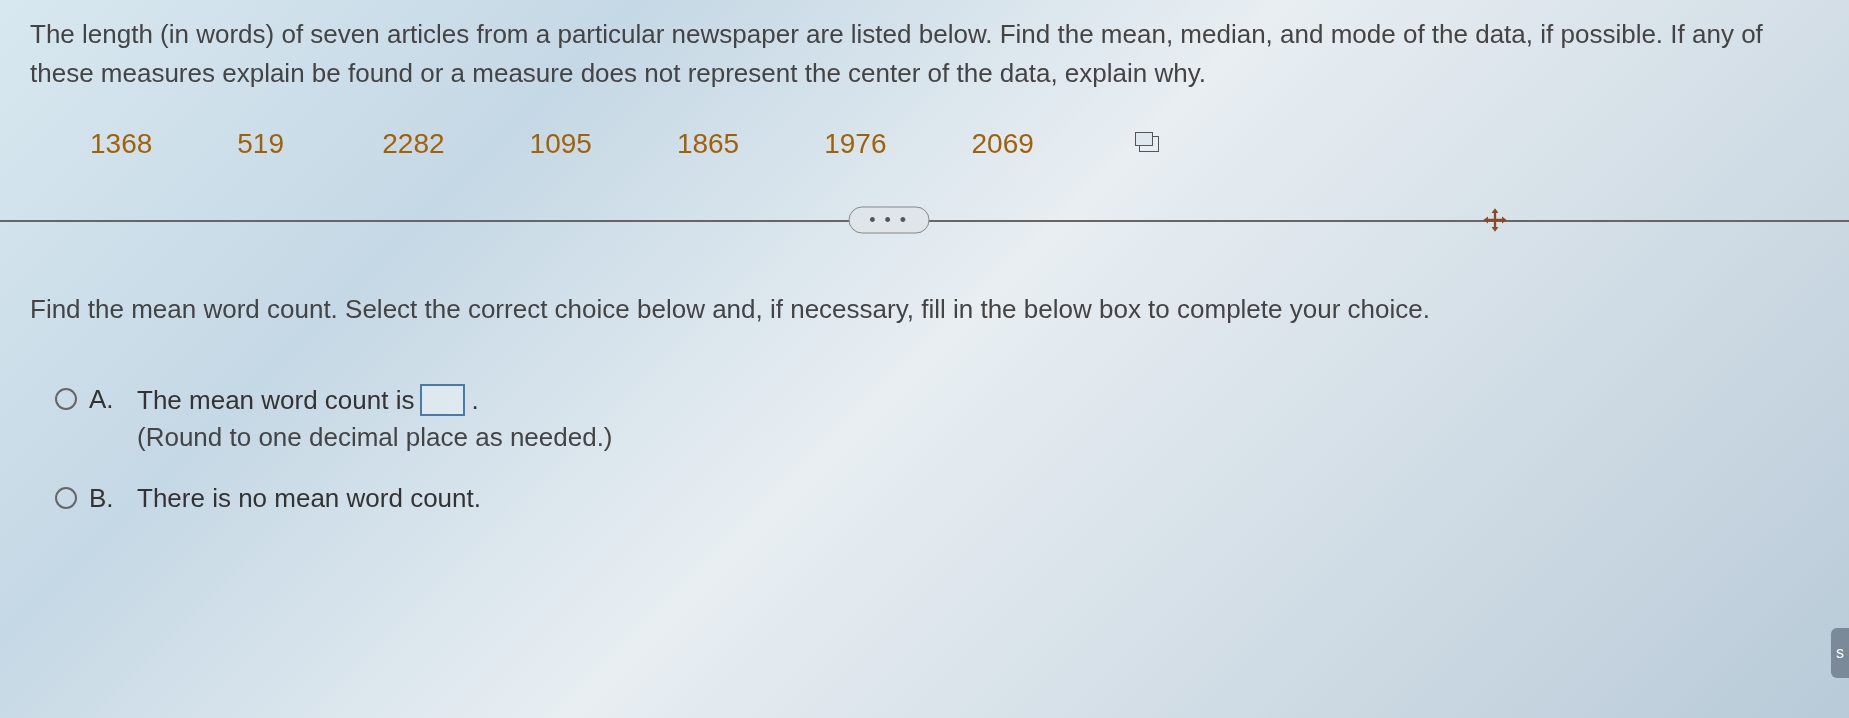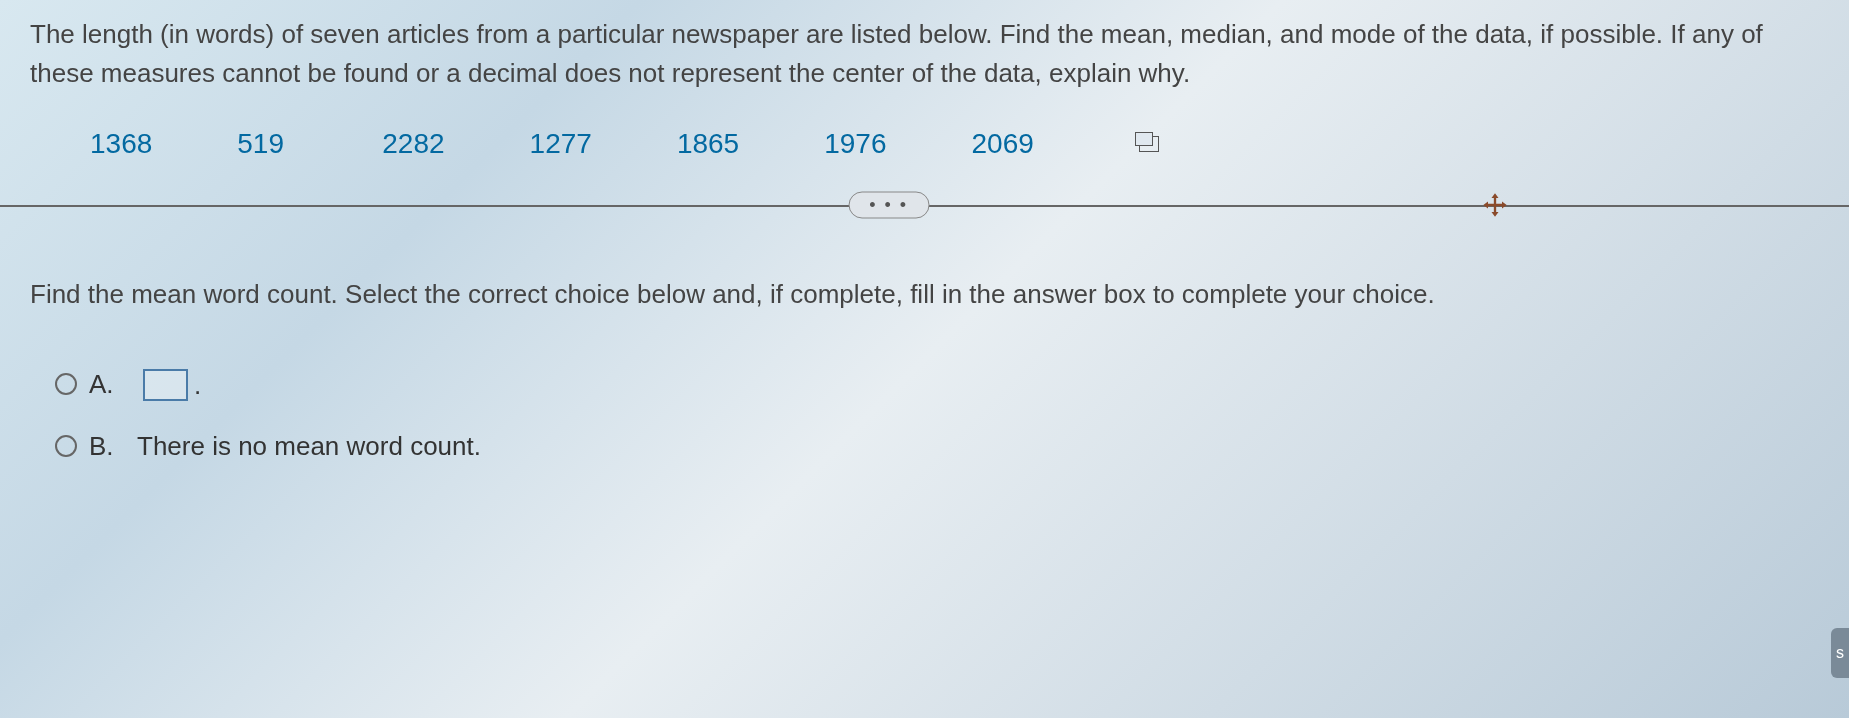--- a/index.html
+++ b/index.html
@@ -17,23 +17,23 @@
       color: #333;
     }
     .problem-text {
       font-size: 26px;
       line-height: 1.5;
       color: #444;
       margin-bottom: 35px;
     }
     .data-row {
       font-size: 28px;
-      color: #0369a1;
+      color: #a16207;
       padding-left: 60px;
-      margin-bottom: 30px;
+      margin-bottom: 45px;
       display: flex;
       gap: 85px;
       align-items: center;
     }
     .data-value {
       min-width: 60px;
     }
     .copy-icon {
       width: 20px;
       height: 16px;
@@ -156,54 +156,56 @@
       display: flex;
       align-items: center;
       justify-content: center;
       color: #fff;
       font-size: 16px;
     }
   </style>
 </head>
 <body>
 
-<div class="problem-text">The length (in words) of seven articles from a particular newspaper are listed below. Find the mean, median, and mode of the data, if possible. If any of these measures cannot be found or a decimal does not represent the center of the data, explain why.</div>
+<div class="problem-text">The length (in words) of seven articles from a particular newspaper are listed below. Find the mean, median, and mode of the data, if possible. If any of these measures explain be found or a measure does not represent the center of the data, explain why.</div>
 
 <div class="data-row">
   <span class="data-value">1368</span>
   <span class="data-value">519</span>
   <span class="data-value">2282</span>
-  <span class="data-value">1277</span>
+  <span class="data-value">1095</span>
   <span class="data-value">1865</span>
   <span class="data-value">1976</span>
   <span class="data-value">2069</span>
   <span class="copy-icon"></span>
 </div>
 
 <div class="divider-container">
   <div class="divider-line"></div>
   <div class="divider-ellipsis">• • •</div>
   <div class="move-icon">
     <svg viewBox="0 0 24 24">
       <path d="M12 2 L15 6 L13 6 L13 11 L18 11 L18 9 L22 12 L18 15 L18 13 L13 13 L13 18 L15 18 L12 22 L9 18 L11 18 L11 13 L6 13 L6 15 L2 12 L6 9 L6 11 L11 11 L11 6 L9 6 Z" fill="#8a4a2a"></path>
     </svg>
   </div>
 </div>
 
-<div class="instruction-text">Find the mean word count. Select the correct choice below and, if complete, fill in the answer box to complete your choice.</div>
+<div class="instruction-text">Find the mean word count. Select the correct choice below and, if necessary, fill in the below box to complete your choice.</div>
 
 <div class="choice-container">
   <div class="choice">
     <div class="radio-circle"></div>
     <div class="choice-label">A.</div>
     <div class="choice-content">
       <div class="choice-text">
+        <span>The mean word count is</span>
         <span class="answer-box"></span>
         <span>.</span>
       </div>
+      <div class="choice-subtext">(Round to one decimal place as needed.)</div>
     </div>
   </div>
 
   <div class="choice">
     <div class="radio-circle"></div>
     <div class="choice-label">B.</div>
     <div class="choice-content">
       <div class="choice-text">
         <span>There is no mean word count.</span>
       </div>

